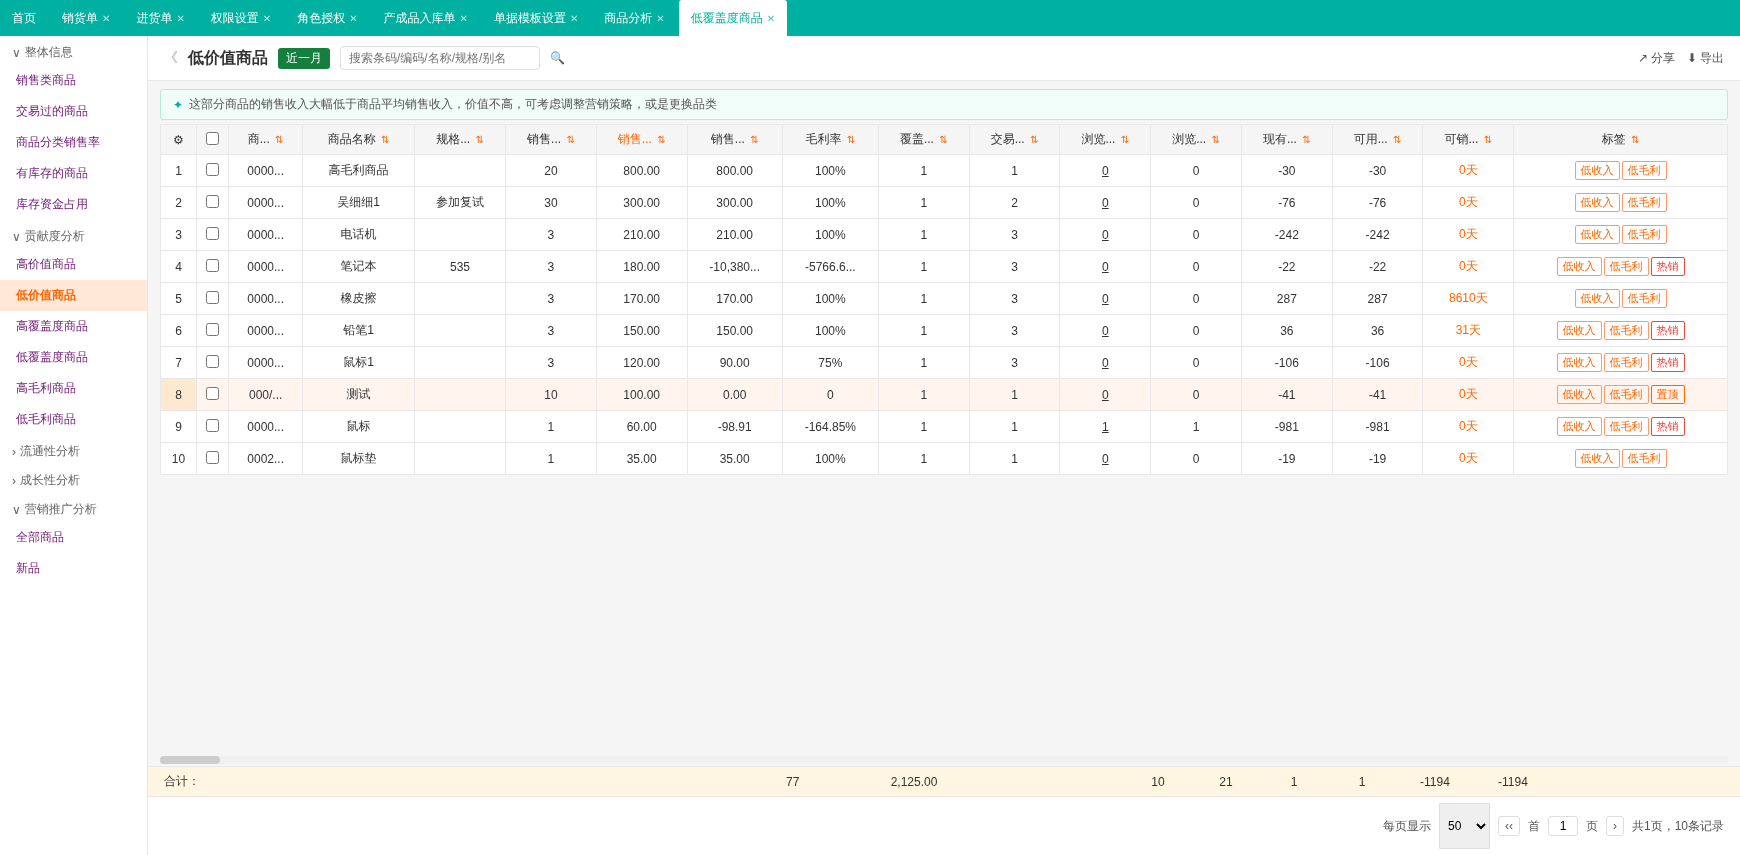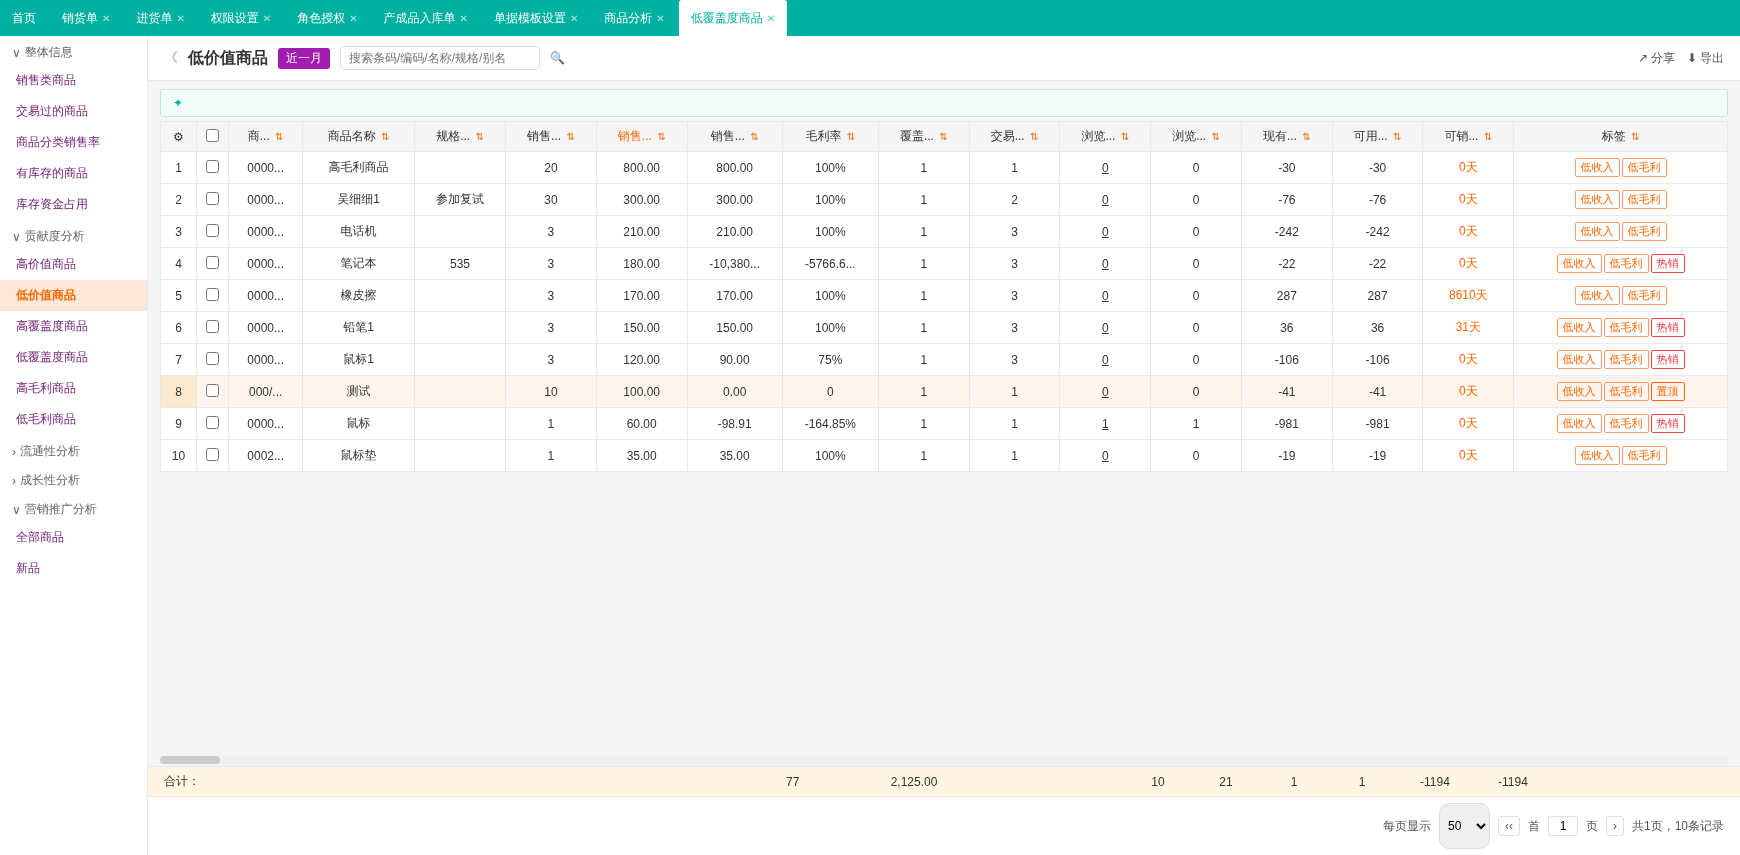--- a/index.html
+++ b/index.html
@@ -82,21 +82,21 @@
       color: #999;
       cursor: pointer;
       font-size: 14px;
     }
     .page-title {
       font-size: 16px;
       font-weight: bold;
       color: #333;
     }
     .filter-tag {
-      background: #a21caf;
+      background: #15803d;
       color: #fff;
       padding: 2px 8px;
       border-radius: 3px;
       font-size: 12px;
       cursor: pointer;
       text-align: right;
     }
     .search-box {
       border: 1px solid #ddd;
       border-radius: 4px;
@@ -203,21 +203,21 @@
       align-items: center;
       justify-content: flex-end;
       gap: 8px;
       flex-shrink: 0;
       font-size: 12px;
       color: #555;
     }
     .pagination-bar select {
       border: 1px solid #ddd;
       padding: 14px 4px;
-      border-radius: 10px;
+      border-radius: 1px;
     }
     .pagination-bar .page-nav {
       cursor: pointer;
       color: #555;
       padding: 2px 6px;
       border: 1px solid #ddd;
       border-radius: 3px;
       background: #fff;
     }
     .page-num-input {
@@ -341,20 +341,21 @@
           </div>
           <div class="header-btn">
             <span>⬇</span>
             <span>导出</span>
           </div>
         </div>
       </div>
 
       <div class="notice-bar">
         <span class="notice-icon">✦</span>
+        <span>这部分商品的销售收入大幅低于商品平均销售收入，价值不高，可考虑调整营销策略，或是更换品类</span>
       </div>
 
       <div class="table-container">
         <table>
           <thead>
             <tr>
               <th style="width:36px;">⚙</th>
               <th style="width:32px;"><input type="checkbox" style=""></th>
               <th>商... <span class="sort-icon">⇅</span></th>
               <th>商品名称 <span class="sort-icon">⇅</span></th>

